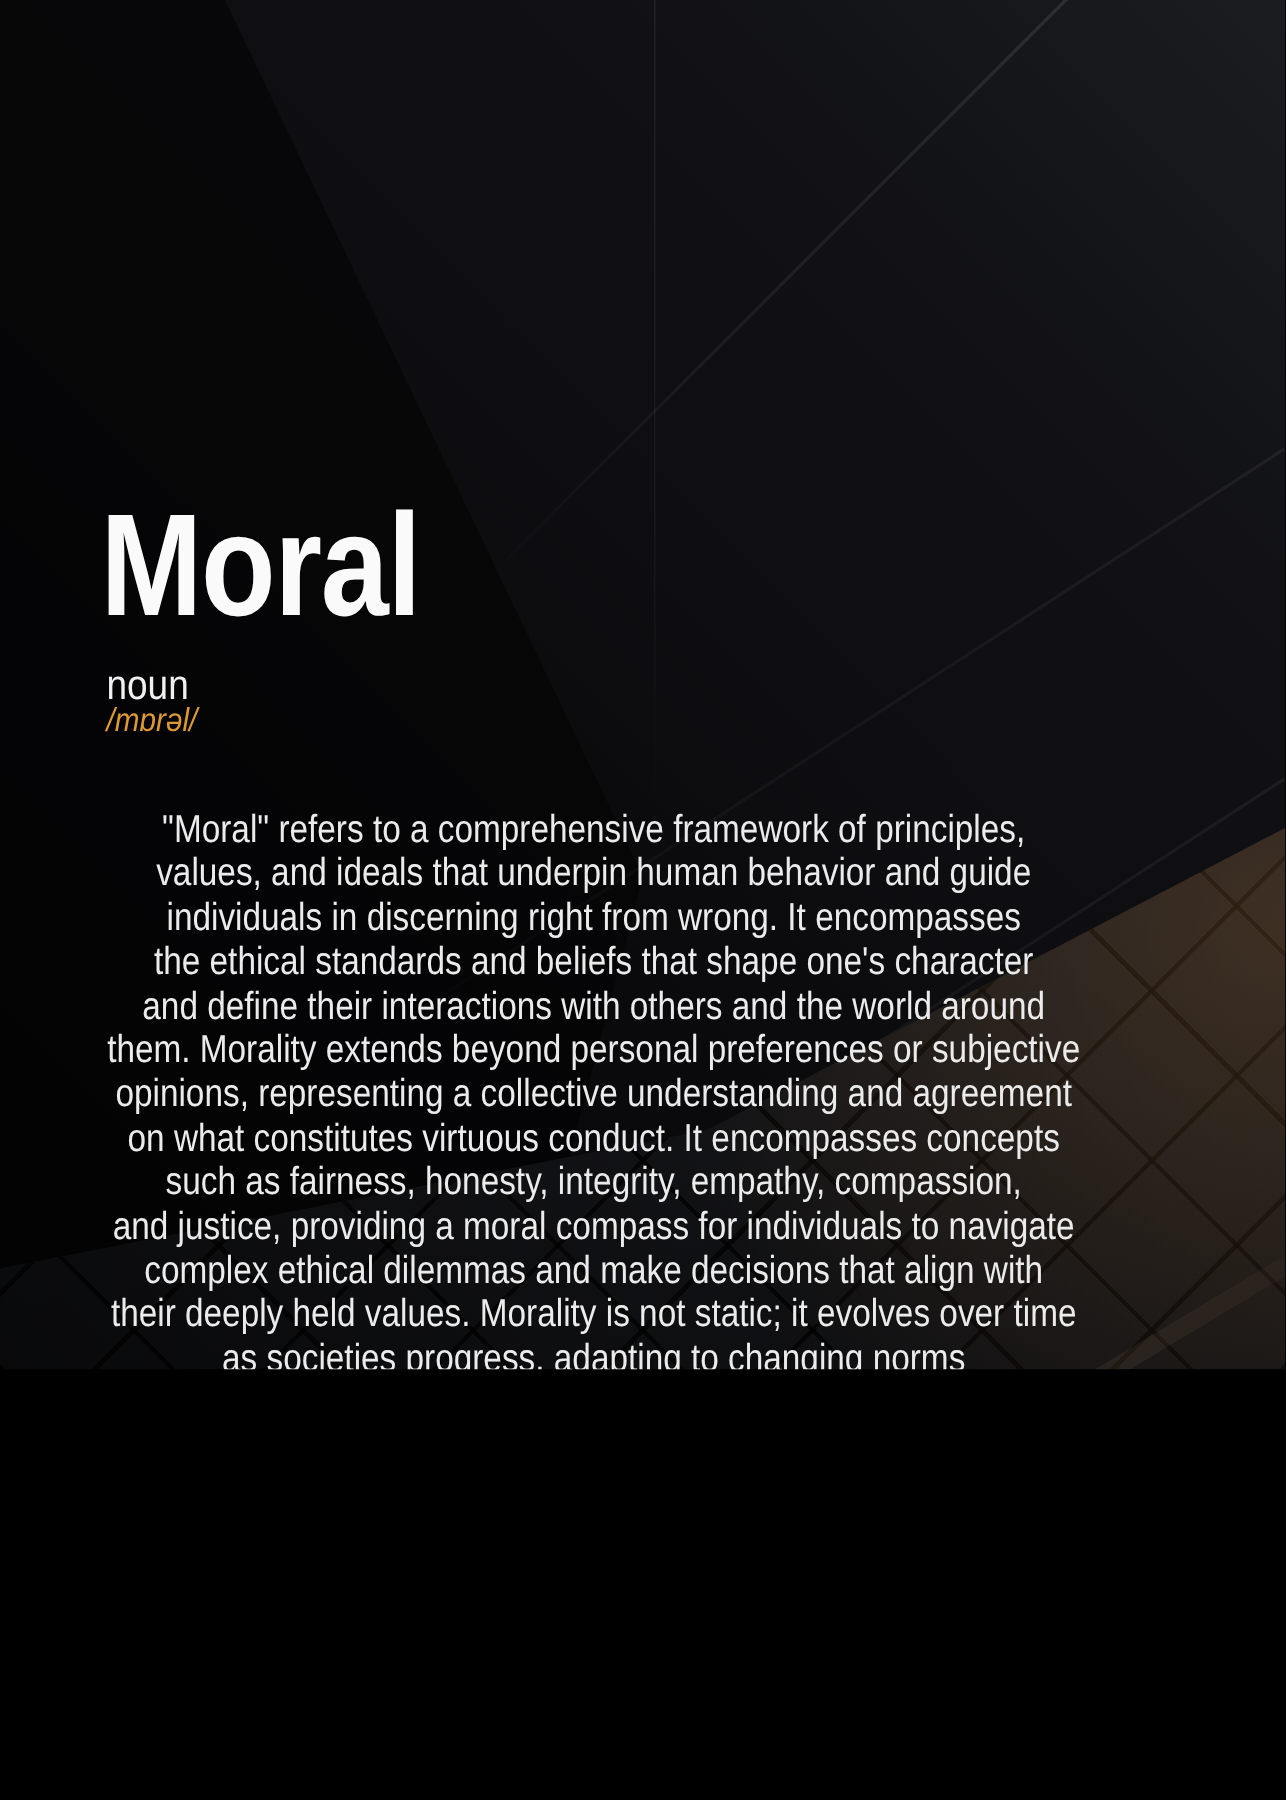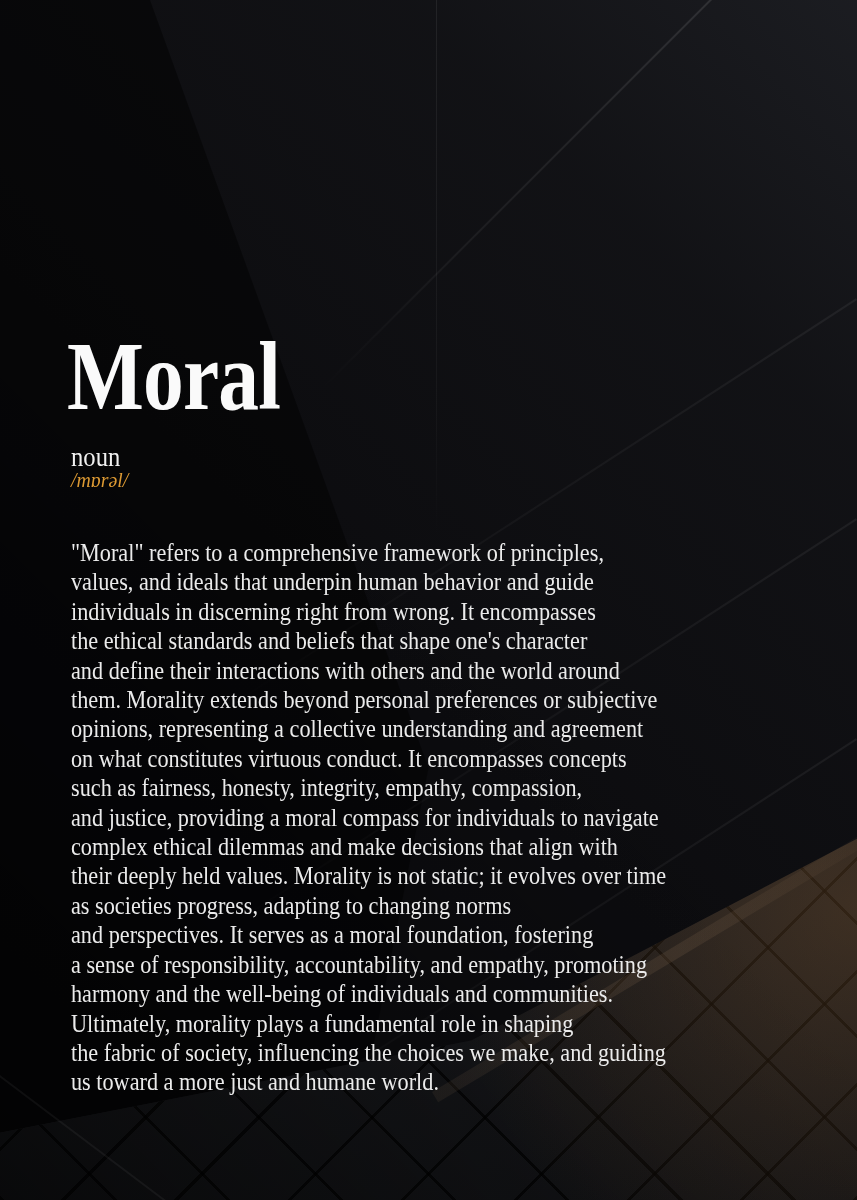--- a/index.html
+++ b/index.html
@@ -3,24 +3,25 @@
 <meta charset="utf-8">
 <style>
   html, body {
     margin: 0;
     padding: 0;
     background: #000;
   }
   .poster {
     position: relative;
     width: 857px;
-    height: 1200px;
+    height: 913px;
     overflow: hidden;
     background: var(--background, #0c0c0f);
-    font-family: Liberation Serif, serif;
+    font-family: Liberation Sans, sans-serif;
+    text-align: center;
   }
 
   
   .bg { position: absolute; inset: 0; }
   .bg > div { position: absolute; }
 
   .bg-base {
     inset: 0;
     background:
       linear-gradient(225deg, rgba(40,42,48,0.55) 0%, rgba(28,29,33,0.35) 22%, rgba(0,0,0,0) 55%),

